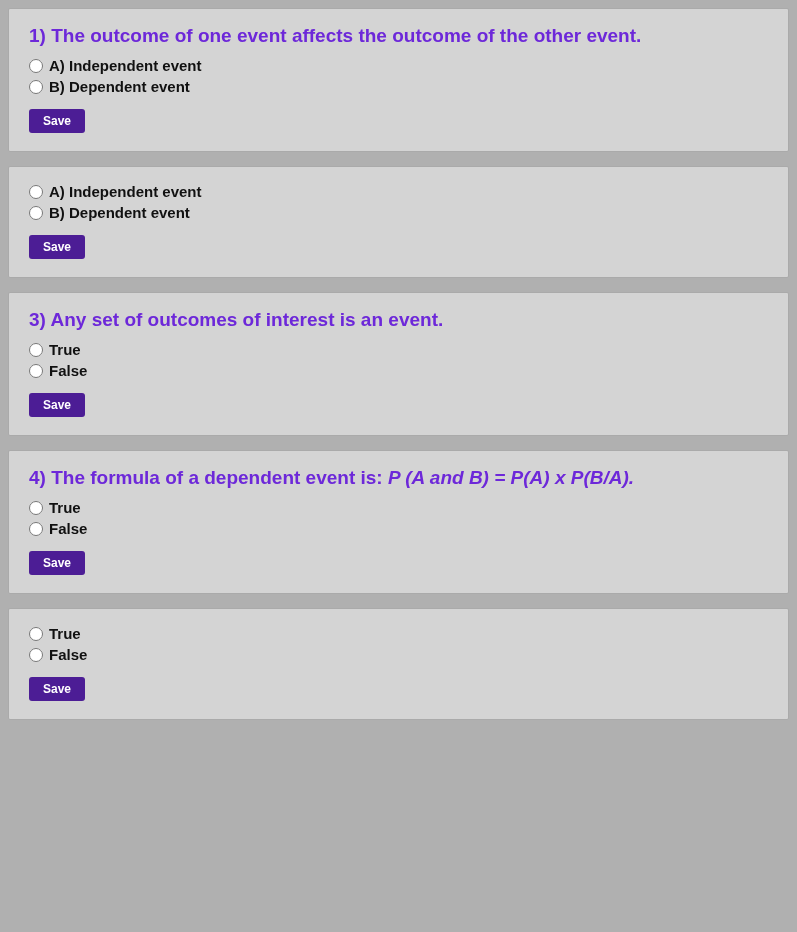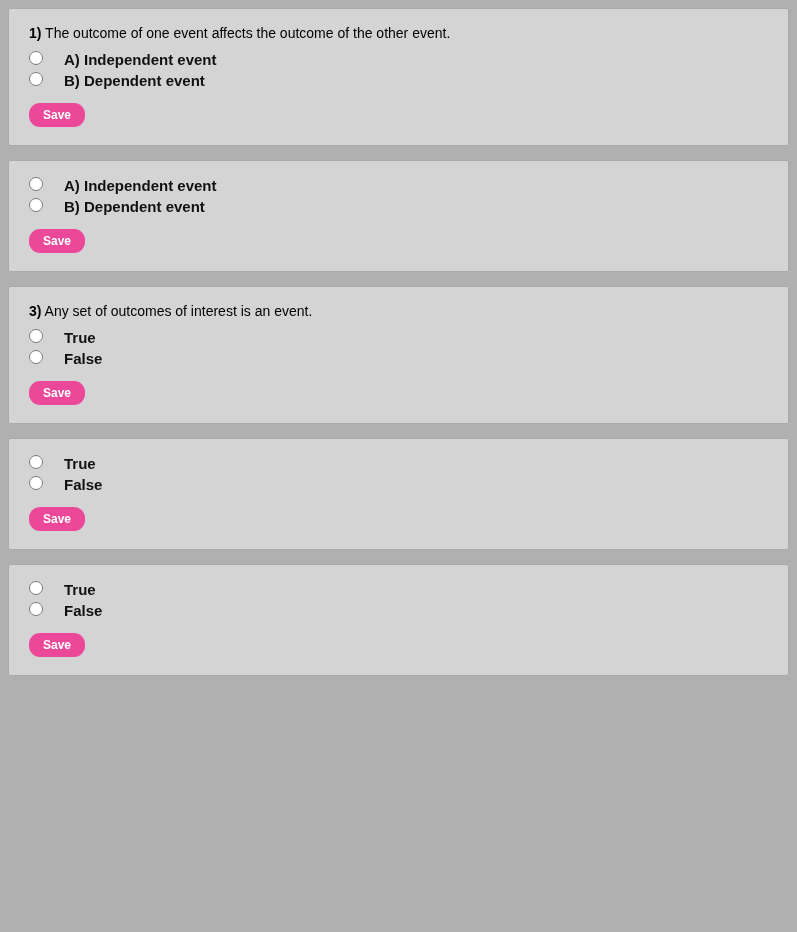--- a/index.html
+++ b/index.html
@@ -20,48 +20,47 @@
 
     .question-card {
       background-color: #d4d4d4;
       border: 1px solid #aaa;
       border-radius: 2px;
       padding: 16px 20px 18px 20px;
       margin-bottom: 14px;
     }
 
     .question-text {
-      font-size: 14px;
-      font-weight: normal;
-      color: #000000;
+      font-size: 19px;
+      font-weight: bold;
+      color: #6d28d9;
       margin-bottom: 10px;
     }
 
     .option-row {
       display: flex;
-      align-items: flex-start;
+      align-items: center;
       margin-bottom: 4px;
       font-size: 15px;
       font-weight: bold;
       color: #111;
-      gap: 15px;
     }
 
     .option-row input[type="radio"] {
       margin-right: 6px;
       width: 14px;
       height: 14px;
       accent-color: #555;
     }
 
     .save-btn {
-      background-color: #ec4899;
+      background-color: #4c1d95;
       color: #fff;
       border: none;
-      border-radius: 11px;
+      border-radius: 3px;
       padding: 5px 14px;
       font-size: 12px;
       cursor: pointer;
       margin-top: 10px;
       font-weight: bold;
     }
   </style>
 </head>
 <body>
 
@@ -101,20 +100,23 @@
     <span>True</span>
   </div>
   <div class="option-row">
     <input type="radio" name="q3" value="false" style="">
     <span>False</span>
   </div>
   <button class="save-btn">Save</button>
 </div>
 
 <div class="question-card">
+  <div class="question-text">
+    <strong>4)</strong> The formula of a dependent event is: <em>P (A and B) = P(A) x P(B/A).</em>
+  </div>
   <div class="option-row">
     <input type="radio" name="q4" value="true" style="">
     <span>True</span>
   </div>
   <div class="option-row">
     <input type="radio" name="q4" value="false" style="">
     <span>False</span>
   </div>
   <button class="save-btn">Save</button>
 </div>

